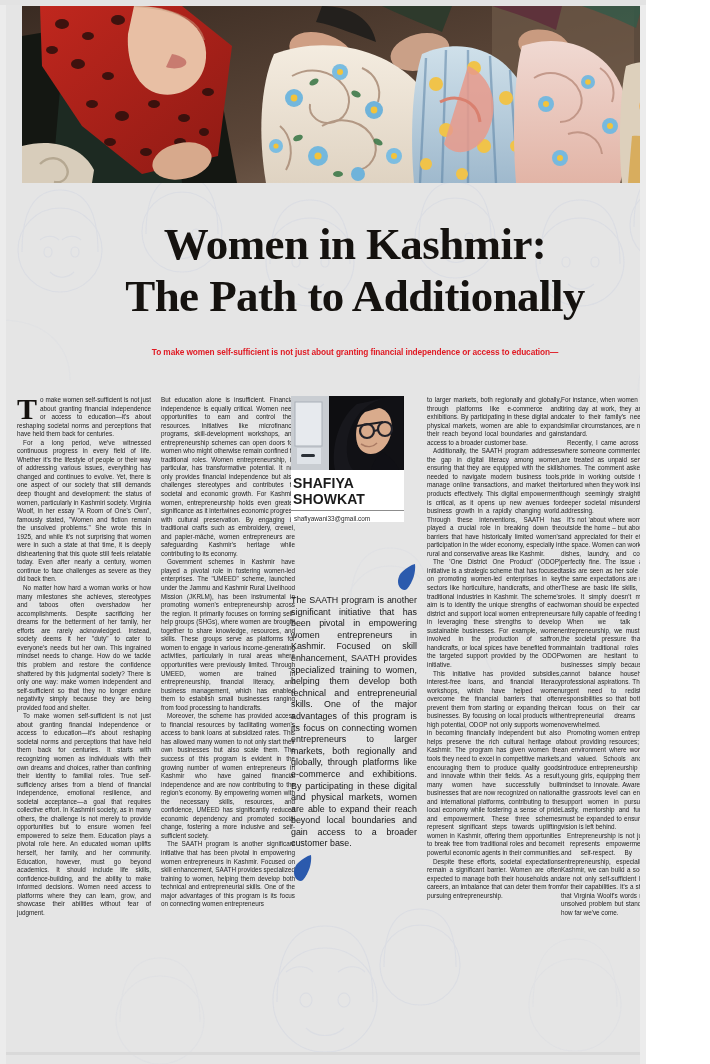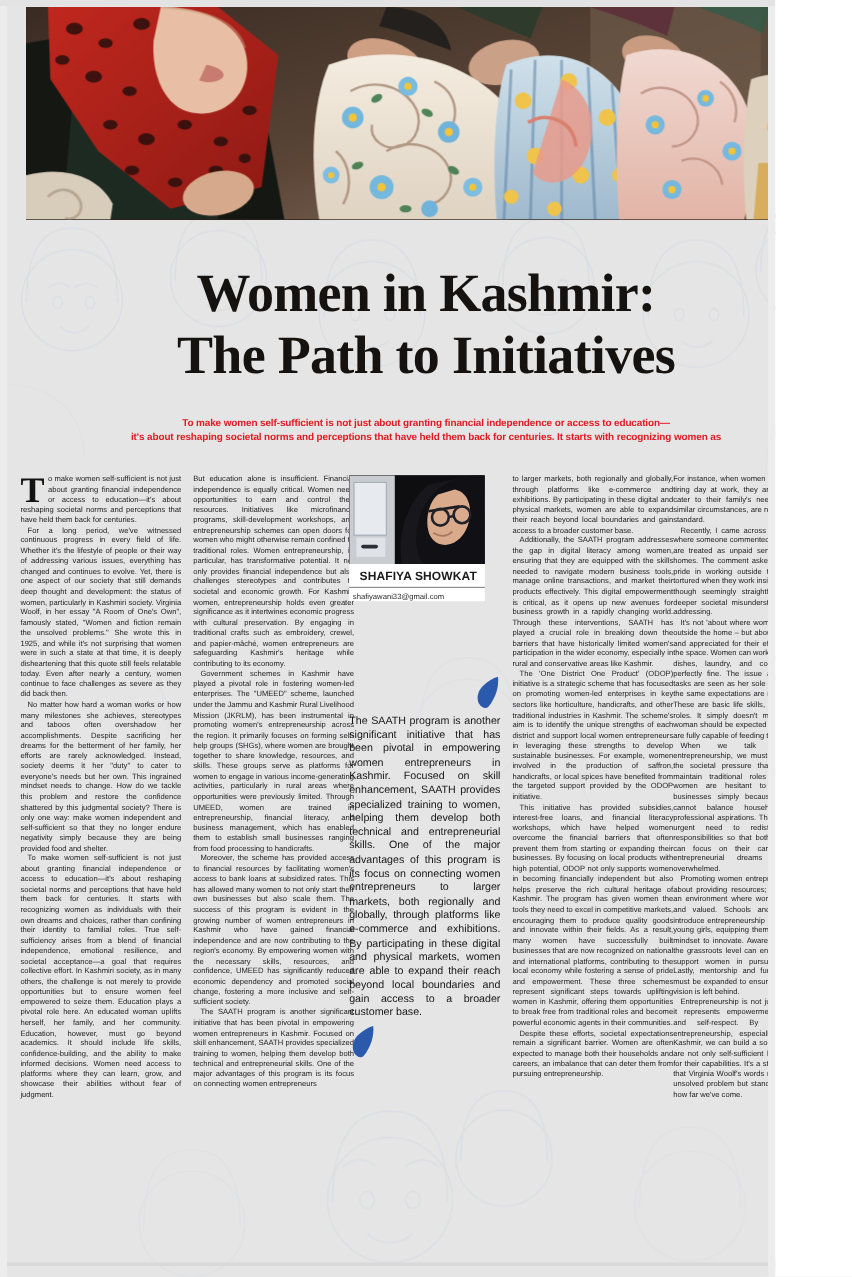--- a/index.html
+++ b/index.html
@@ -89,26 +89,25 @@
     position:absolute;left:291px;top:396px;width:113px;z-index:5;
     background:#ffffff;
   }
   #author-photo{
     width:113px;height:74px;overflow:hidden;position:relative;
     background:#0d0d0f;
   }
   #author-name{
     font-family:"Liberation Sans", sans-serif;
     font-weight:700;
-    font-size:10px;
+    font-size:14px;
     letter-spacing:.1px;
     color:#1b1b1b;
     padding:5px 0 3px 2px;
     border-bottom:1.1px solid #8d8d8d;
-    text-align:center;
   }
   #author-email{
     font-family:"Liberation Sans", sans-serif;
     font-size:6.4px;
     color:#2a2a2a;
     padding:4px 0 0 3px;
   }
 
   
   #pullquote{
@@ -383,26 +382,25 @@
 
       <path d="M0 140 C30 132 60 140 72 164 L70 177 L0 177 Z" fill="#d8cdbb"></path>
       <path d="M18 158 c8-8 20-8 26 2 c5 9-2 18-12 16" fill="none" stroke="#b5a892" stroke-width="2.4"></path>
 
       <rect width="666" height="177" fill="none"></rect>
     </svg>
   </div>
 
   <h1 id="headline">
     <span class="l">Women in Kashmir:</span>
-    <span class="l">The Path to Initiatives</span>
+    <span class="l">The Path to Additionally</span>
   </h1>
 
   <div id="deck">
     <span class="l">To make women self-sufficient is not just about granting financial independence or access to education—</span>
-    <span class="l">it's about reshaping societal norms and perceptions that have held them back for centuries. It starts with recognizing women as</span>
   </div>
 
   <div id="col1" class="col">
     <p class="first"><span id="dropcap">T</span><span>o make women self-sufficient is not just about granting financial independence or access to education—it's about reshaping societal norms and perceptions that have held them back for centuries.</span></p>
     <p>For a long period, we've witnessed continuous progress in every field of life. Whether it's the lifestyle of people or their way of addressing various issues, everything has changed and continues to evolve. Yet, there is one aspect of our society that still demands deep thought and development: the status of women, particularly in Kashmiri society. Virginia Woolf, in her essay "A Room of One's Own", famously stated, "Women and fiction remain the unsolved problems." She wrote this in 1925, and while it's not surprising that women were in such a state at that time, it is deeply disheartening that this quote still feels relatable today. Even after nearly a century, women continue to face challenges as severe as they did back then.</p>
     <p>No matter how hard a woman works or how many milestones she achieves, stereotypes and taboos often overshadow her accomplishments. Despite sacrificing her dreams for the betterment of her family, her efforts are rarely acknowledged. Instead, society deems it her "duty" to cater to everyone's needs but her own. This ingrained mindset needs to change. How do we tackle this problem and restore the confidence shattered by this judgmental society? There is only one way: make women independent and self-sufficient so that they no longer endure negativity simply because they are being provided food and shelter.</p>
     <p>To make women self-sufficient is not just about granting financial independence or access to education—it's about reshaping societal norms and perceptions that have held them back for centuries. It starts with recognizing women as individuals with their own dreams and choices, rather than confining their identity to familial roles. True self-sufficiency arises from a blend of financial independence, emotional resilience, and societal acceptance—a goal that requires collective effort. In Kashmiri society, as in many others, the challenge is not merely to provide opportunities but to ensure women feel empowered to seize them. Education plays a pivotal role here. An educated woman uplifts herself, her family, and her community. Education, however, must go beyond academics. It should include life skills, confidence-building, and the ability to make informed decisions. Women need access to platforms where they can learn, grow, and showcase their abilities without fear of judgment.</p>
   </div>
 
   <div id="col2" class="col">

